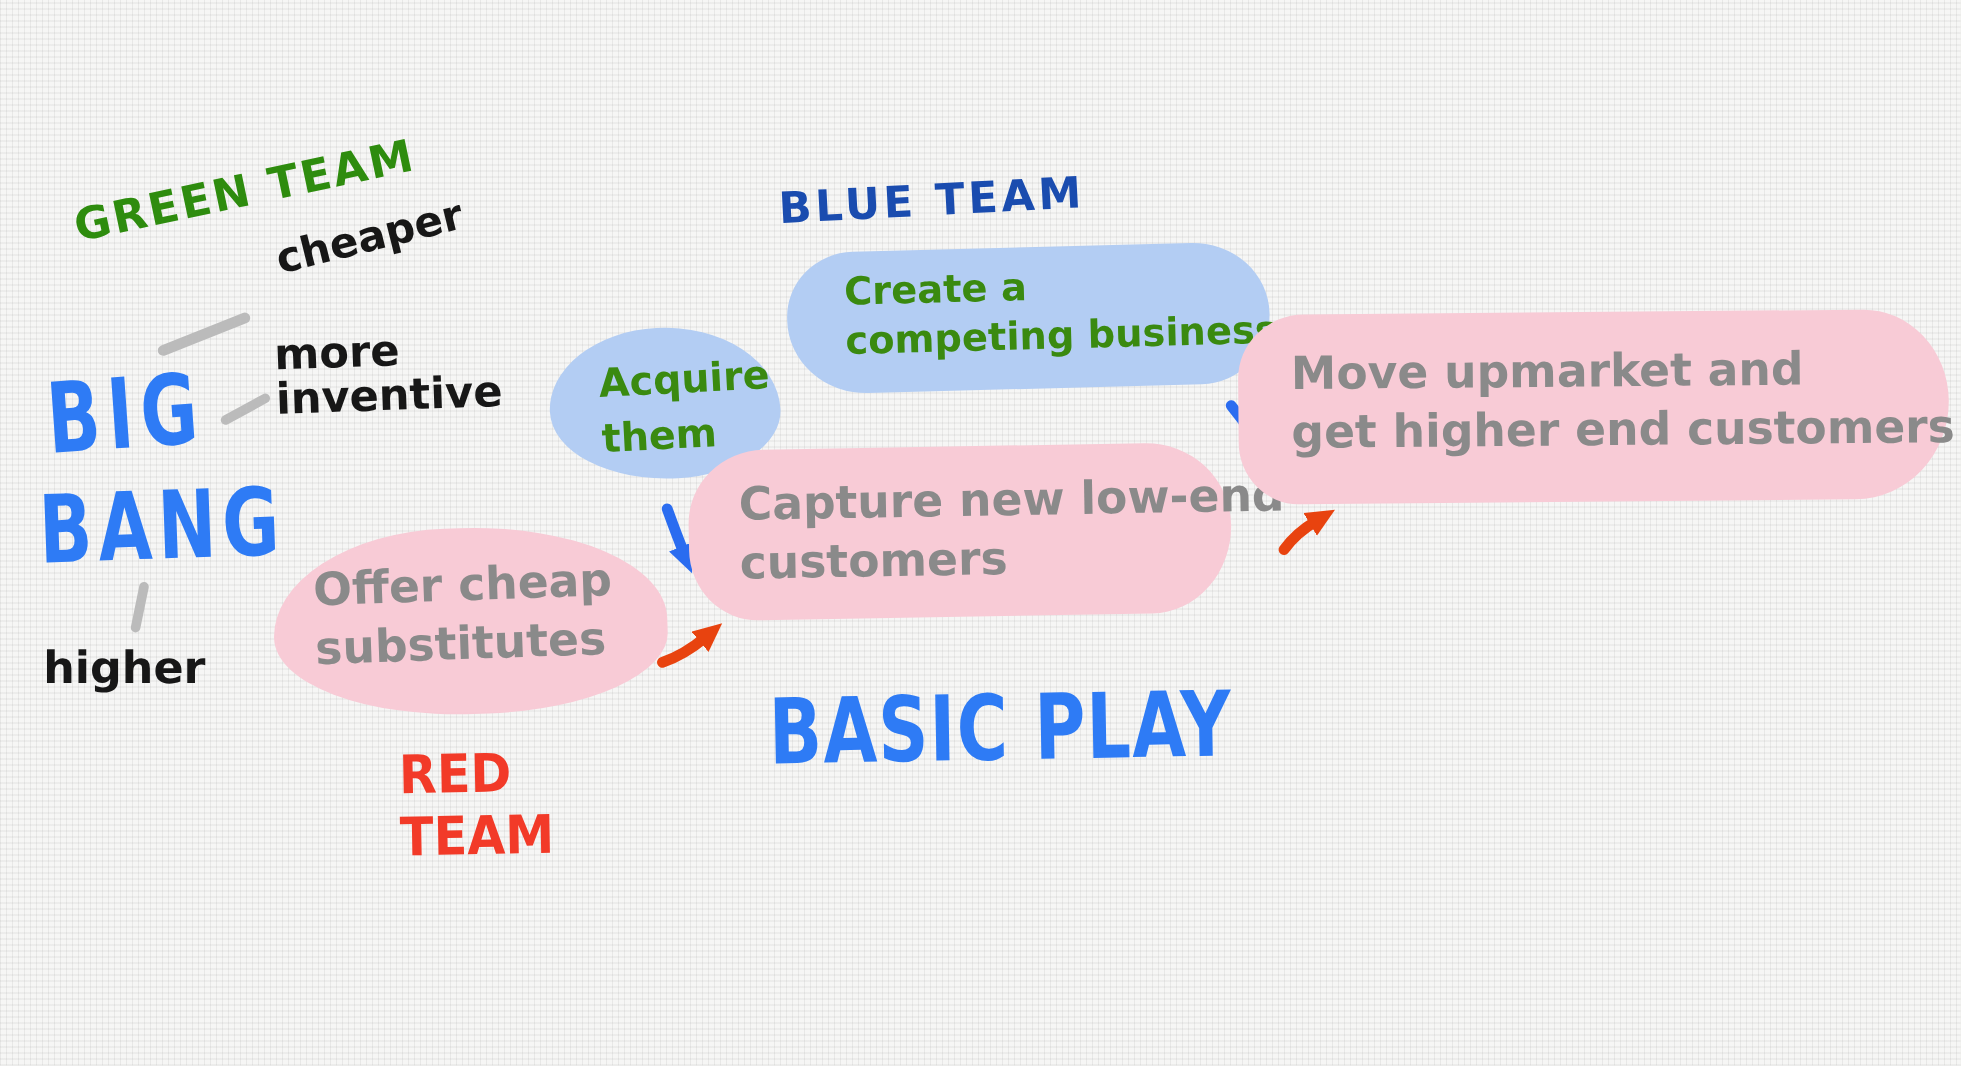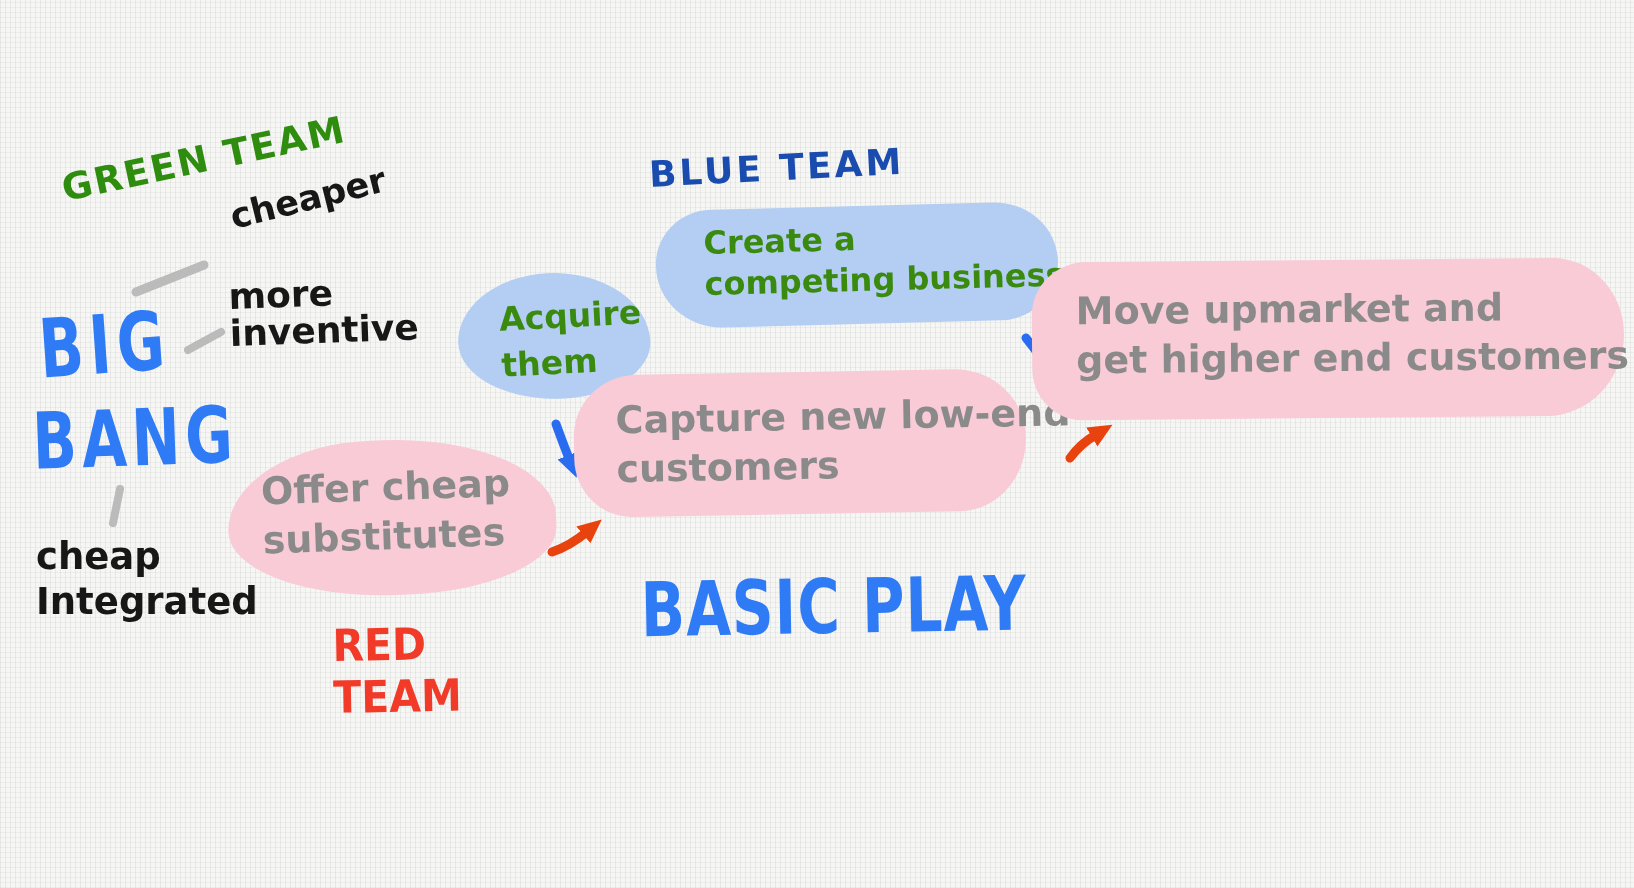--- a/index.html
+++ b/index.html
@@ -61,21 +61,21 @@
     <path d="M1026,338 Q1044,360 1053,379" stroke="var(--blue-arrow)" stroke-width="9" stroke-linecap="round" fill="none" marker-end="url(#head-blue)"></path>
     <path d="M552,552 Q570,546 588,531" stroke="var(--red-arrow)" stroke-width="9" stroke-linecap="round" fill="none" marker-end="url(#head-red)"></path>
     <path d="M1070,458 Q1080,444 1097,434" stroke="var(--red-arrow)" stroke-width="9" stroke-linecap="round" fill="none" marker-end="url(#head-red)"></path>
   </svg>
 
   <div class="abs hand green-team">GREEN TEAM</div>
   <div class="abs hand cheaper">cheaper</div>
   <div class="abs hand big">BIG</div>
   <div class="abs hand bang">BANG</div>
   <div class="abs hand more-inventive"><span>more</span><br><span>inventive</span></div>
-  <div class="abs hand better-integrated"><span>cheap</span><br><span>Integrated</span></div>
+  <div class="abs hand better-integrated"><span>higher</span><br></div>
 
   <div class="abs hand blue-team">BLUE TEAM</div>
   <div class="blob blob-blue create-blob">
     <div class="txt green-ink"><span>Create a</span><br><span>competing business</span></div>
   </div>
   <div class="blob blob-blue acquire-blob">
     <div class="txt green-ink"><span>Acquire</span><br><span>them</span></div>
   </div>
 
   <div class="blob blob-pink offer-blob">

